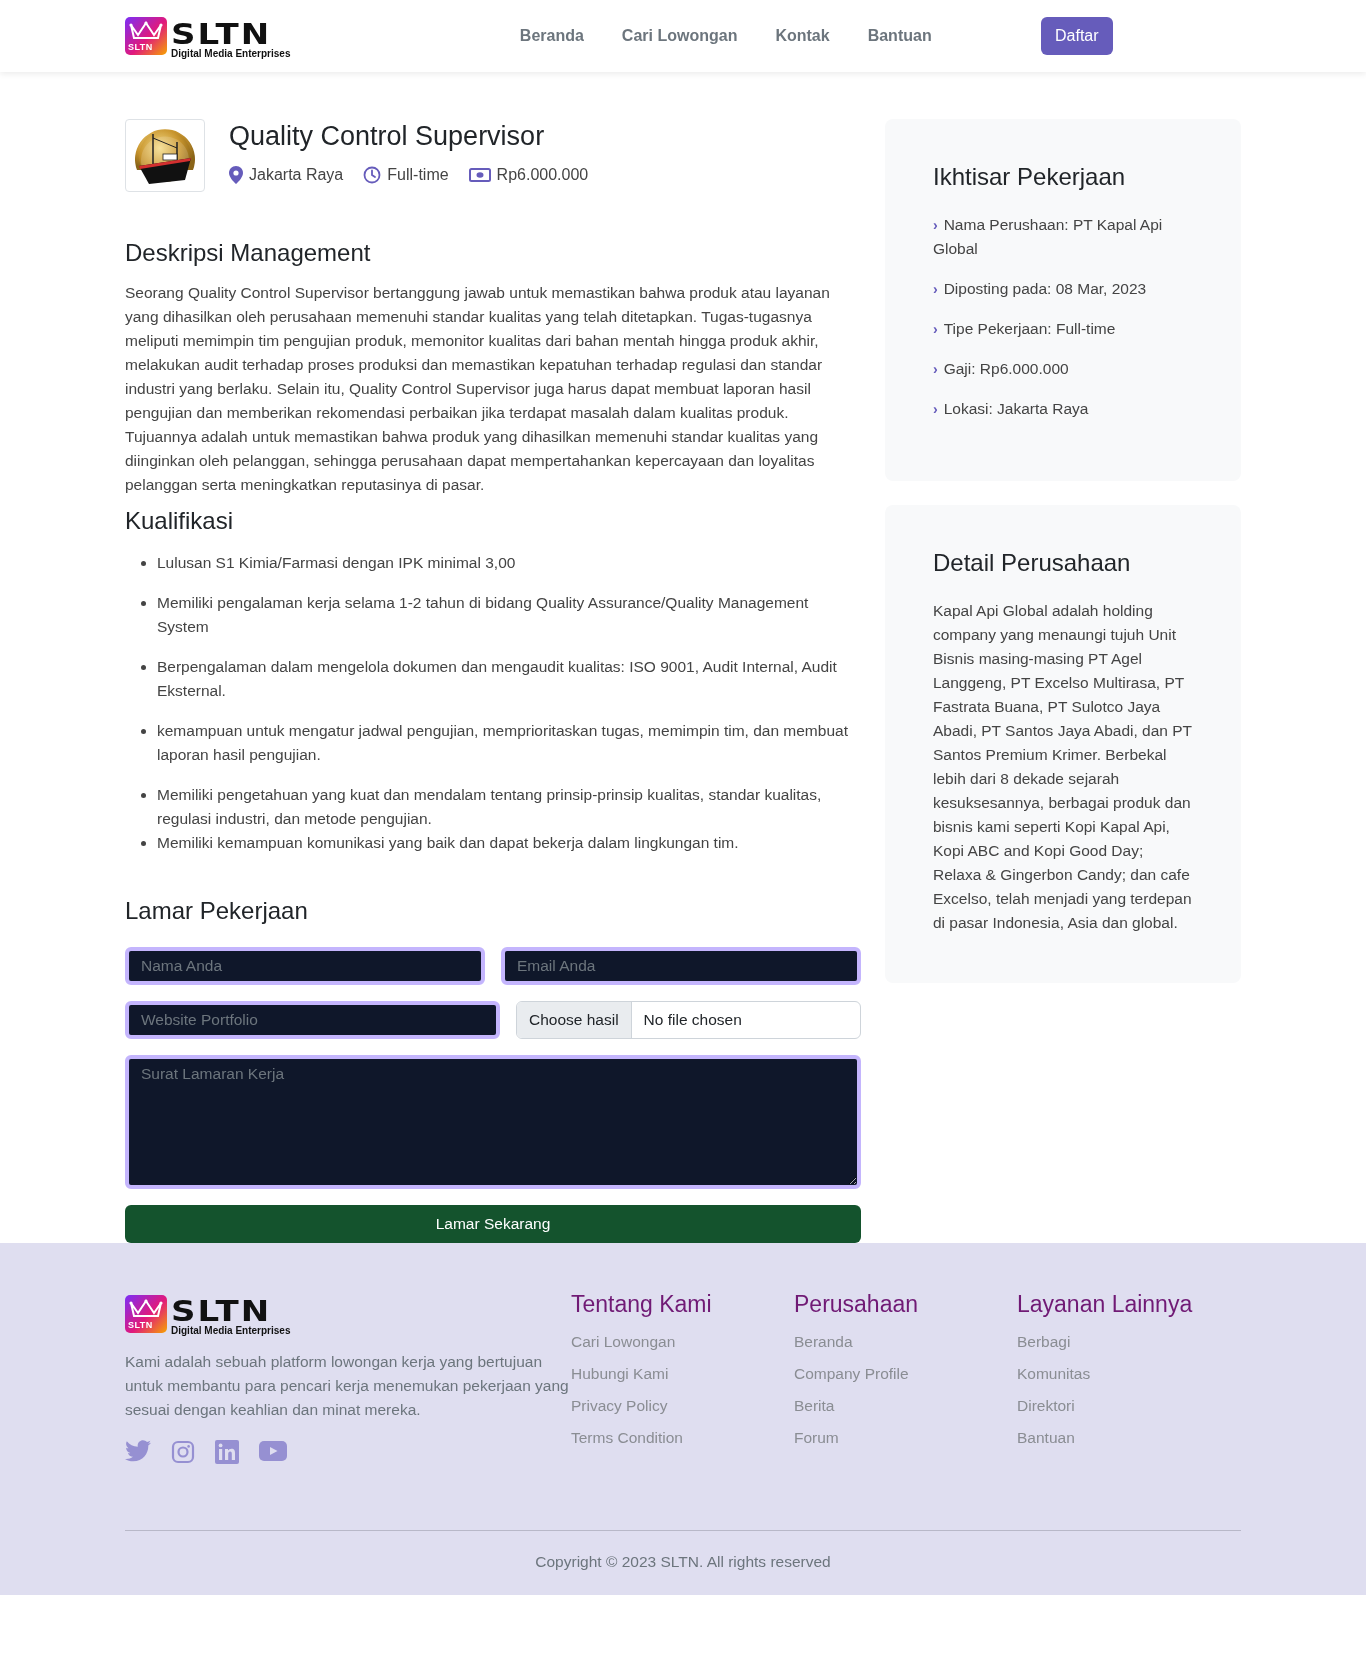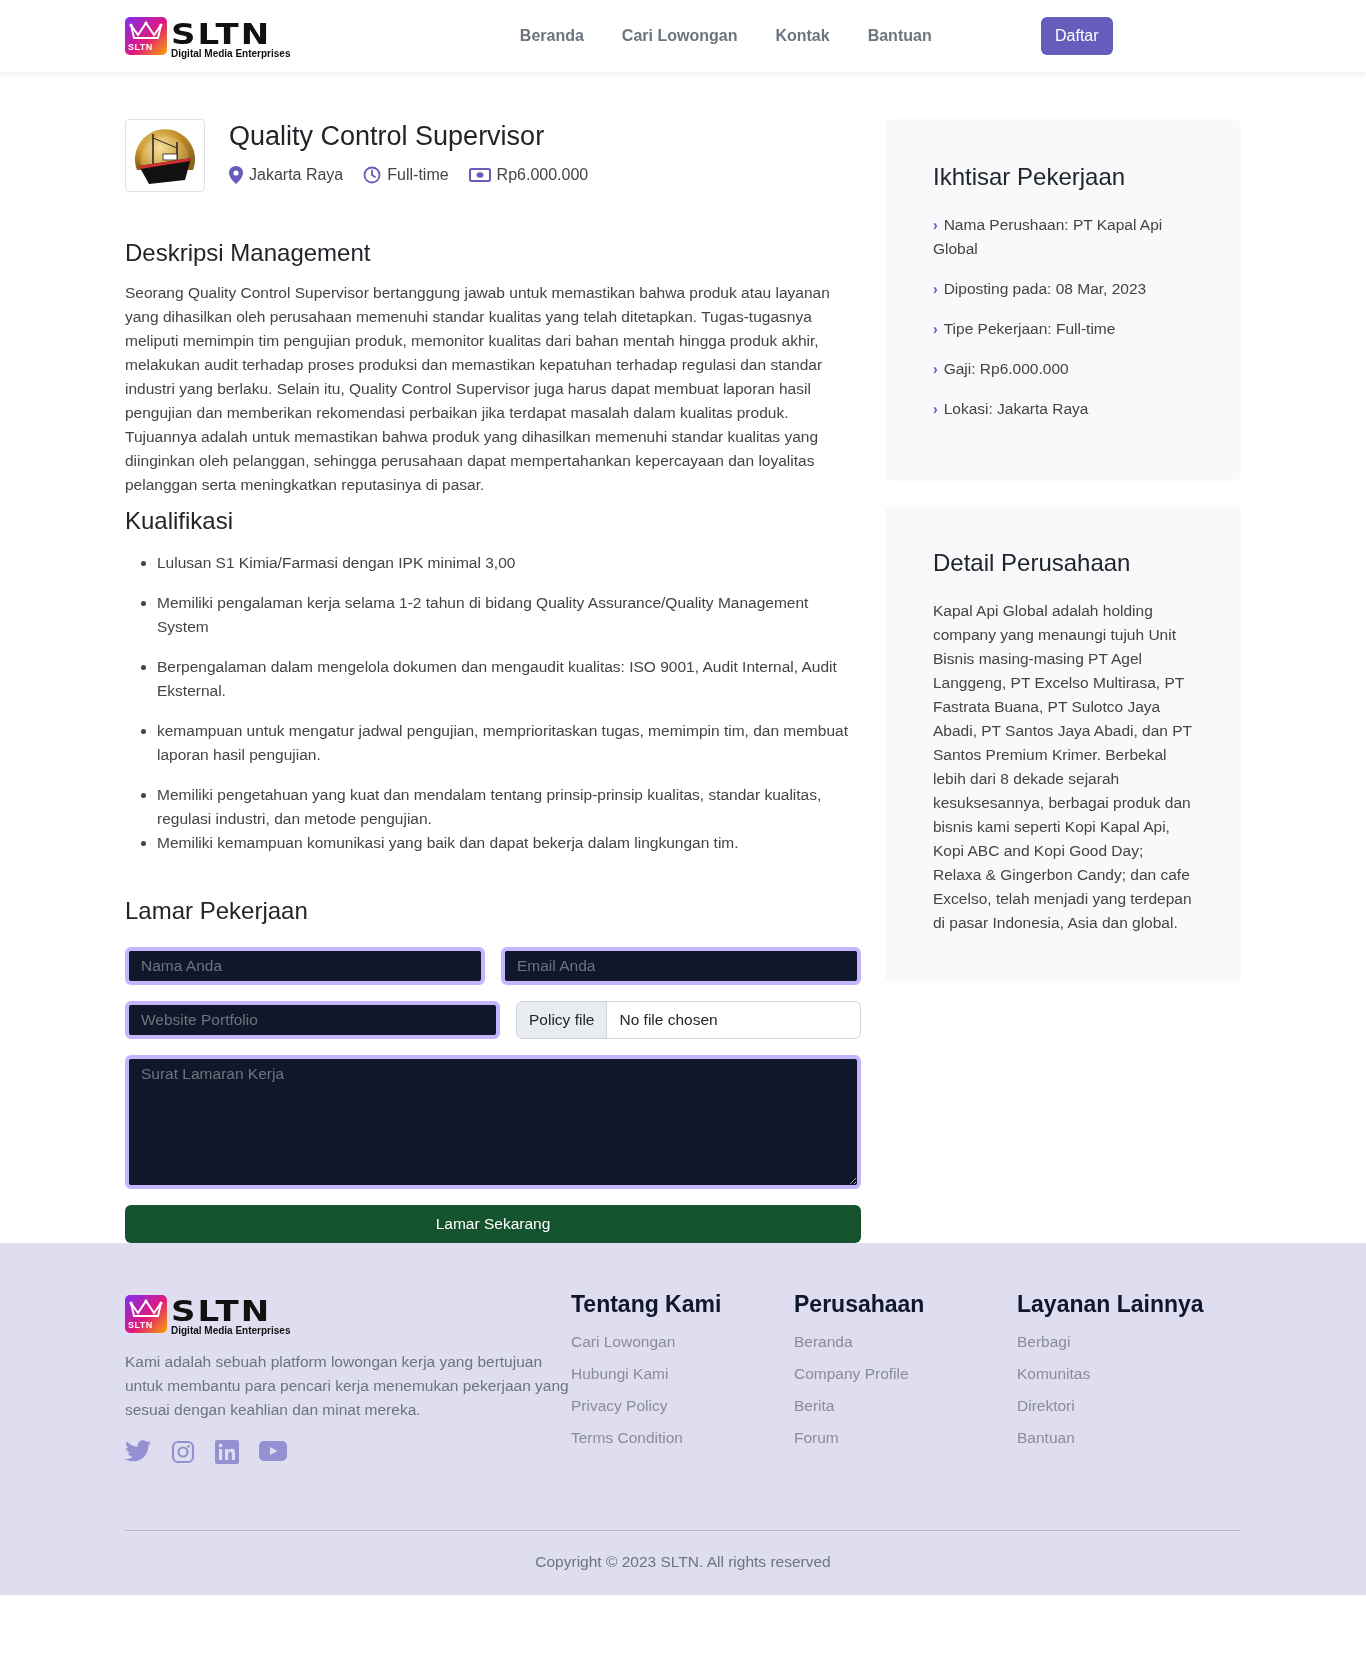--- a/index.html
+++ b/index.html
@@ -64,21 +64,21 @@
   
   footer { background: #dfdef0; padding-top: 48px; }
   .footer-top { display: flex; }
   .footer-about { width: 446px; }
   .footer-about p { margin-top: 14px; font-size: 15.5px; line-height: 24px; color: #6c757d; }
   .socials { display: flex; gap: 20px; margin-top: 18px; }
   .socials span { cursor: pointer; display: inline-flex; }
   .footer-cols { display: flex; margin-left: 0; }
   .fcol { width: 223px; }
   .fcol:first-child { margin-left: 0; }
-  .fcol h5 { font-size: 23px; font-weight: 700; color: #0f172a; margin-bottom: 8px; }
+  .fcol h5 { font-size: 23px; font-weight: 400; color: #701a75; margin-bottom: 8px; }
   .fcol a { display: block; color: #8a8d93; font-size: 15.5px; text-decoration: none; line-height: 32px; cursor: pointer; }
   .footer-bottom { border-top: 1px solid #b8b8c8; margin-top: 66px; padding: 22px 0 24px; text-align: center; font-size: 15.5px; color: #6c757d; }
 </style>
 </head>
 <body>
 
 <header class="navbar">
   <div class="container">
     <div class="logo">
       <div class="logo-badge">
@@ -172,21 +172,21 @@
 
     <h3 class="section apply-title">Lamar Pekerjaan</h3>
     <form class="form">
       <div class="row">
         <input class="input" type="text" placeholder="Nama Anda" style="">
         <input class="input" type="email" placeholder="Email Anda" style="">
       </div>
       <div class="row">
         <input class="input" type="text" placeholder="Website Portfolio" style="">
         <div class="file">
-          <span class="choose">Policy file</span>
+          <span class="choose">Choose hasil</span>
           <span class="none">No file chosen</span>
         </div>
       </div>
       <div class="row">
         <textarea class="input" placeholder="Surat Lamaran Kerja" style=""></textarea>
       </div>
       <button class="btn-submit">Lamar Sekarang</button>
     </form>
   </div>
 

